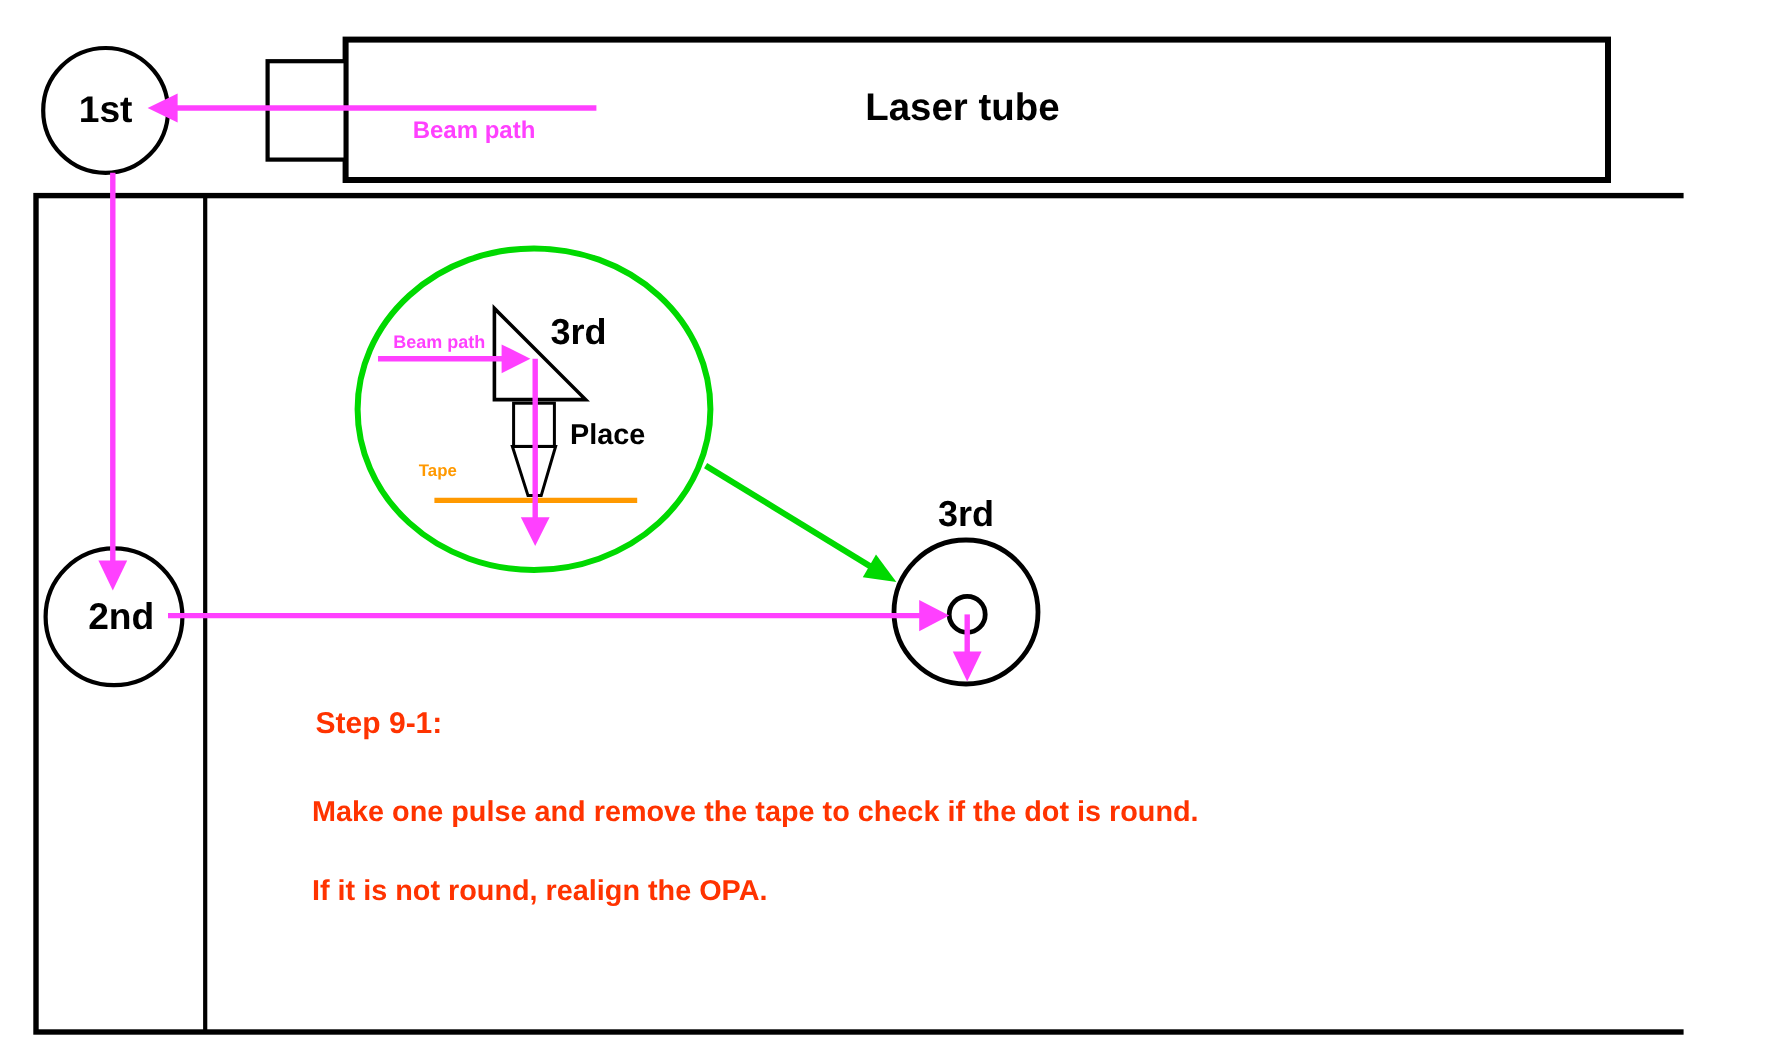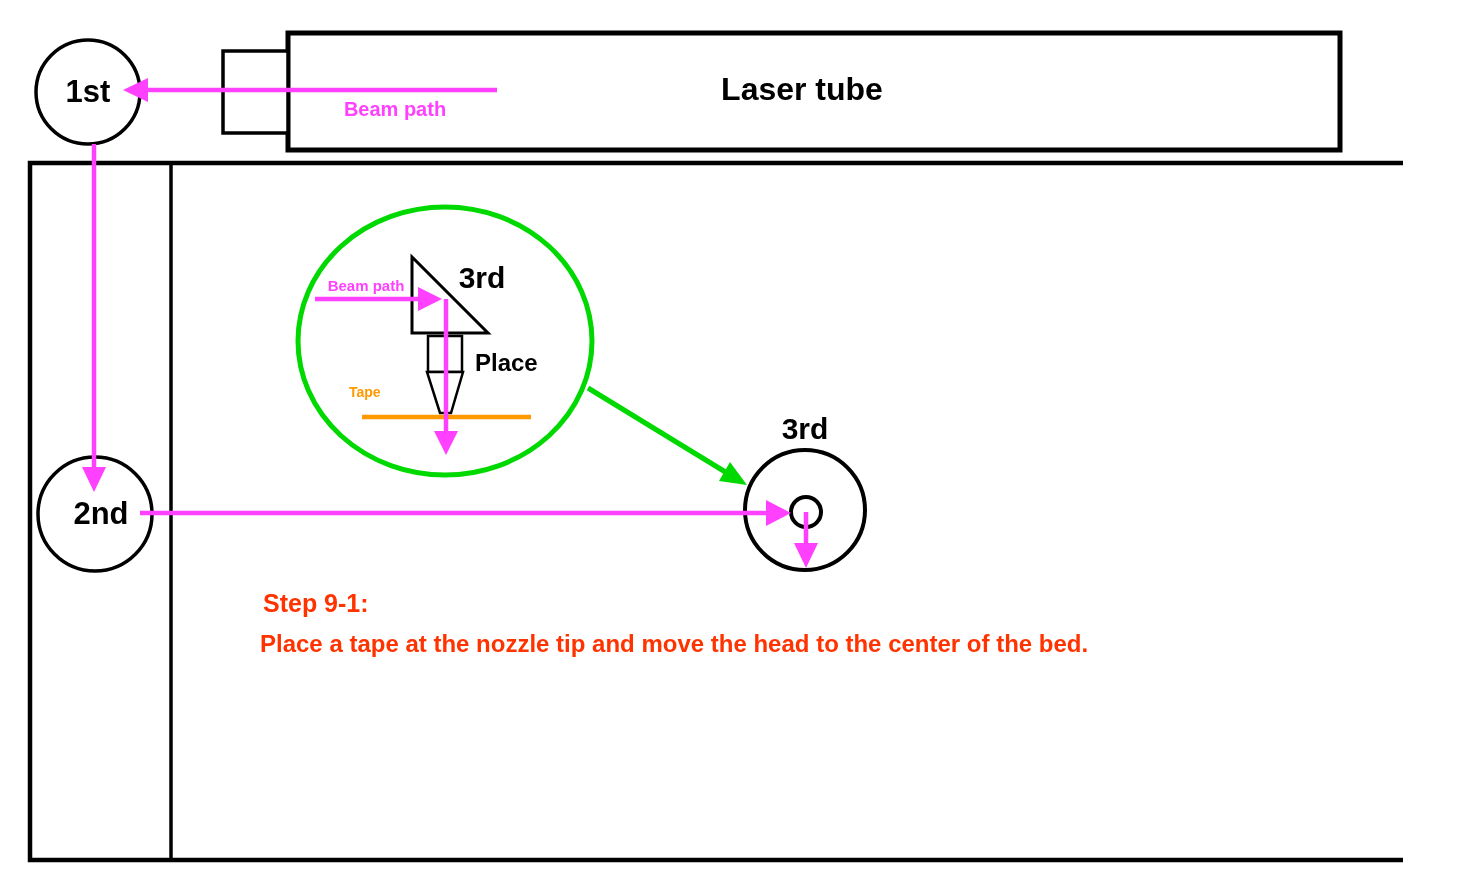--- a/index.html
+++ b/index.html
@@ -105,17 +105,18 @@
   <div class="lbl lbl-mirror3-zoom center">3rd</div>
 
   <div class="lbl lbl-beampath-zoom center magenta">Beam path</div>
 
   <div class="lbl lbl-nozzle">Place</div>
 
   <div class="lbl lbl-tape orange">Tape</div>
 
   <div class="lbl lbl-step-title red">Step 9-1:</div>
 
-  <div class="lbl lbl-line1 red">Place a tape at the nozzle tip and move the head to the center of the bed.</div>
 
+  <div class="lbl lbl-line2 red">Make one pulse and remove the tape to check if the dot is round.</div>
 
+  <div class="lbl lbl-line3 red">If it is not round, realign the OPA.</div>
 
 </div>
 
 </body></html>

